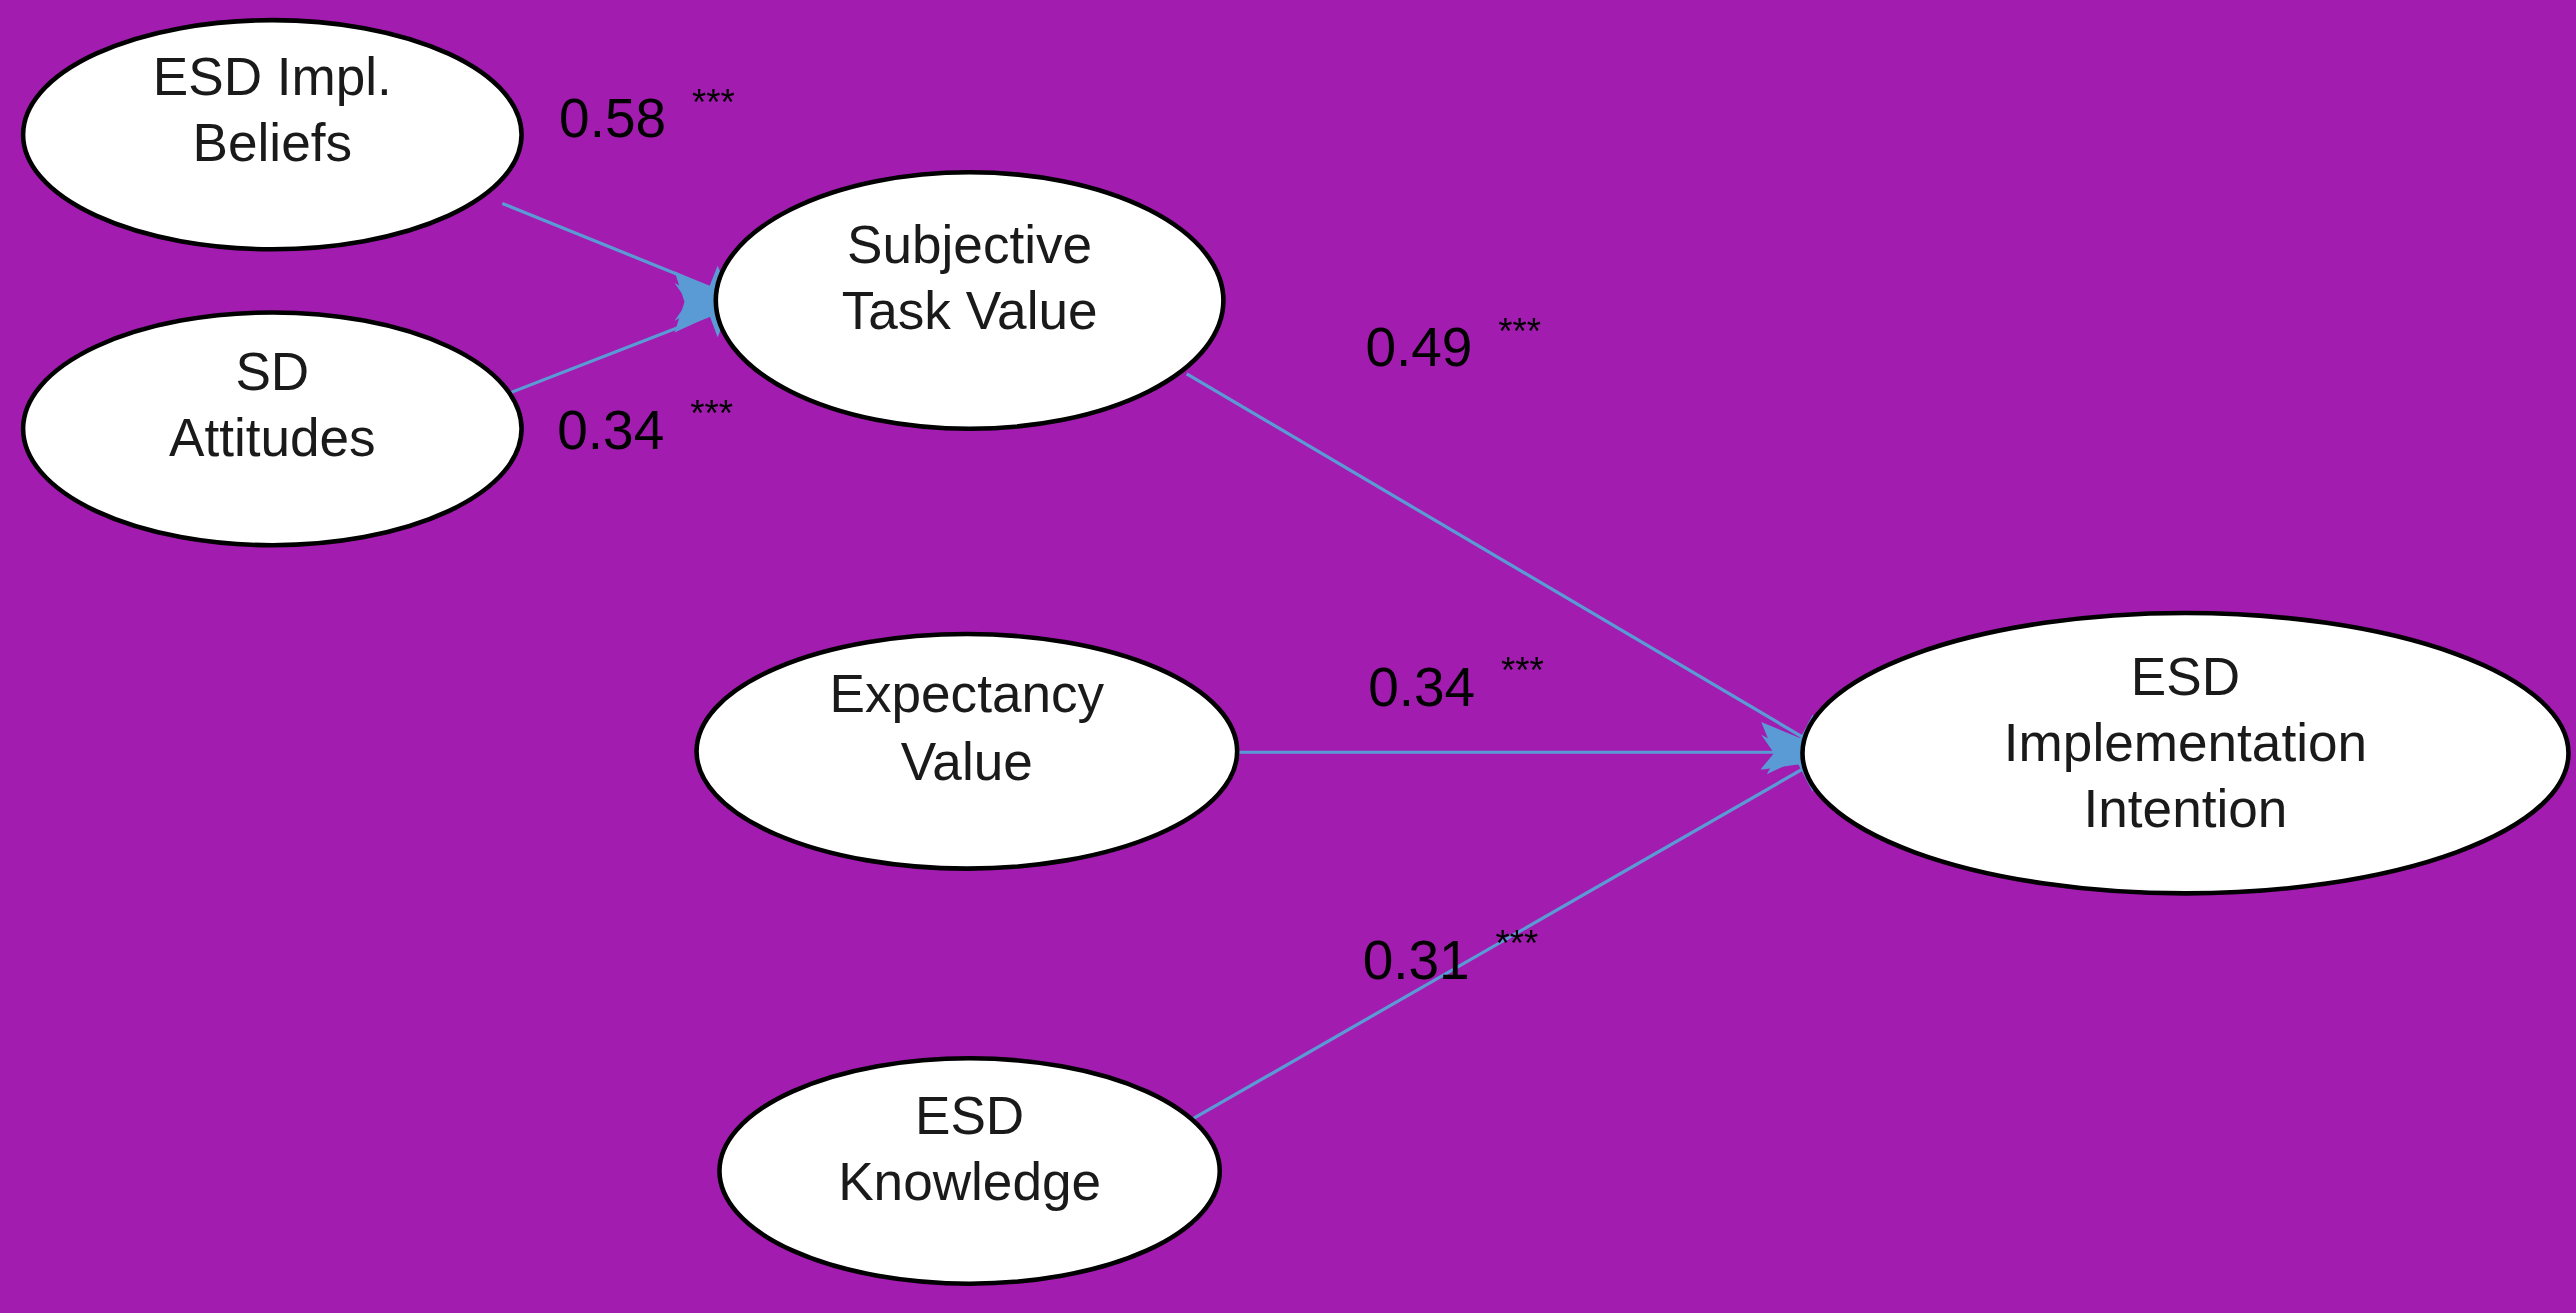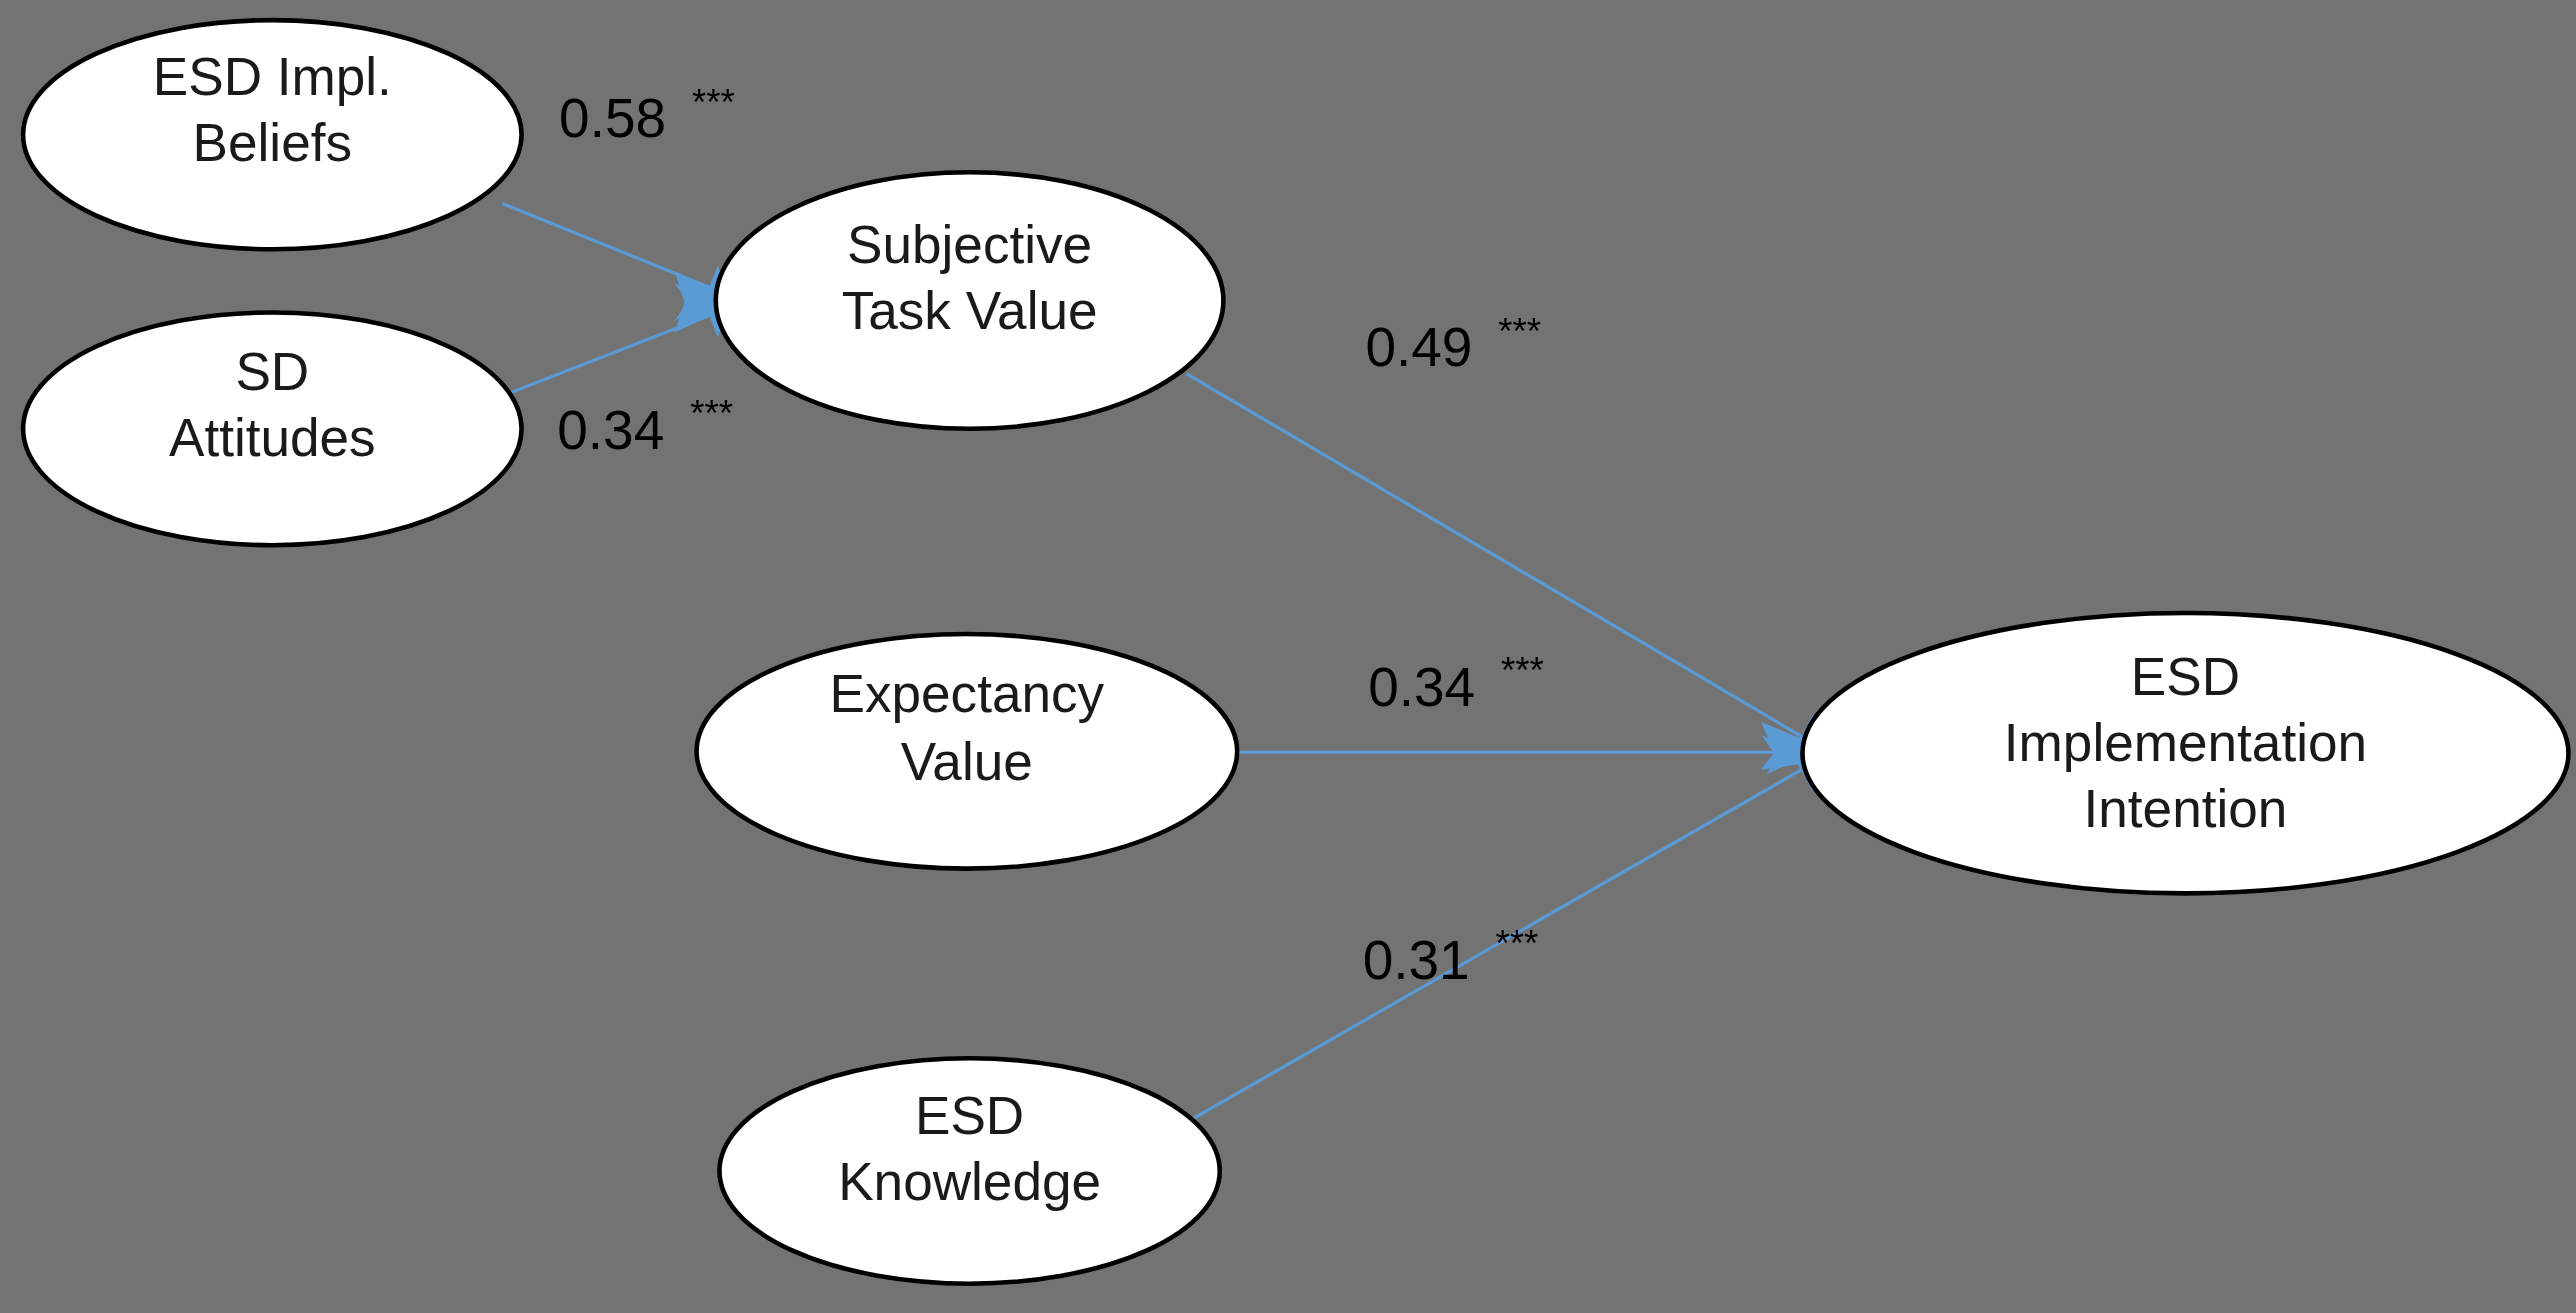--- a/index.html
+++ b/index.html
@@ -9,21 +9,21 @@
     background: #ffffff;
   }
   body {
     font-family: "Liberation Sans", sans-serif;
     color: #000000;
   }
   #diagram-root {
     position: relative;
     width: 2576px;
     height: 1313px;
-    background: #737373;
+    background: #a21caf;
     overflow: hidden;
   }
   #model-svg {
     position: absolute;
     top: 0;
     left: 0;
     width: 2576px;
     height: 1313px;
     display: block;
   }

